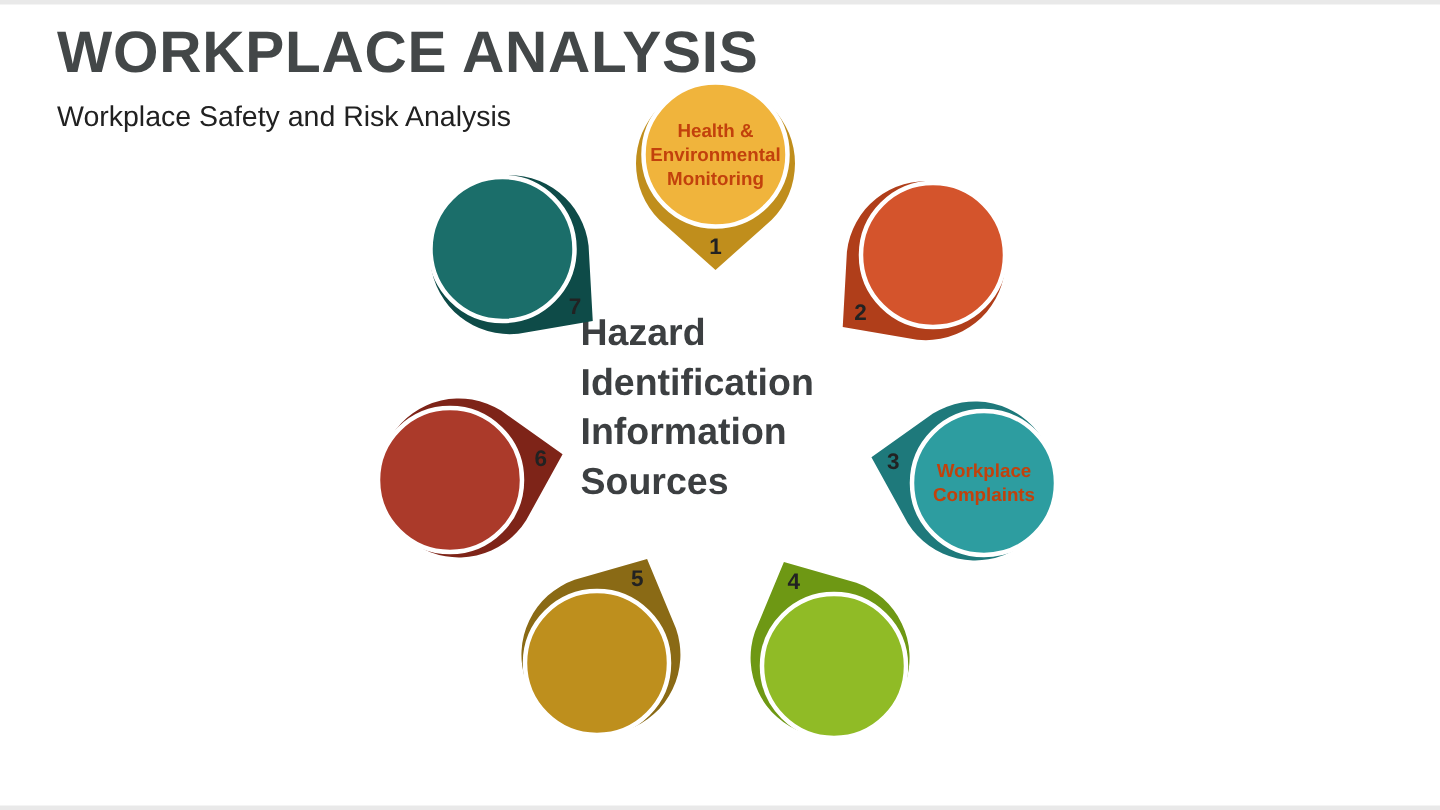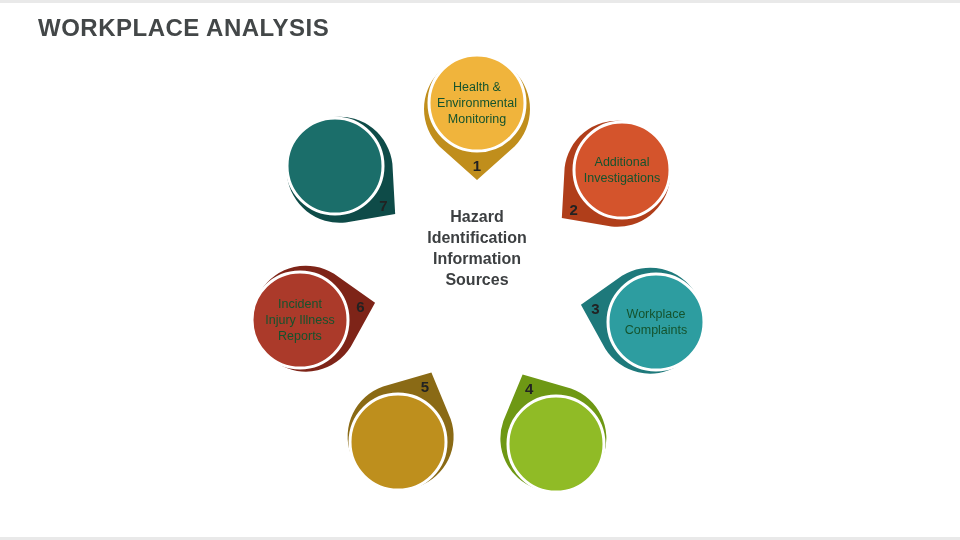--- a/index.html
+++ b/index.html
@@ -10,74 +10,74 @@
     position: relative;
     overflow: hidden;
   }
   .edge { position: absolute; left: 0; right: 0; height: 3px; background: #e9e9e9; }
   .edge-top { top: 0; }
   .edge-bottom { bottom: 0; }
 
   .header { position: absolute; left: 38px; top: 14px; }
   .title {
     margin: 0;
-    font-size: 24px;
+    font-size: 39px;
     font-weight: 800;
     letter-spacing: 0.5px;
     color: #434748;
   }
   .subtitle {
     margin: 10px 0 0 0;
     font-size: 19px;
     font-weight: 400;
     color: #212121;
   }
 
   .center-title {
     position: absolute;
     left: 387px; top: 206px;
     width: 180px;
-    text-align: center;
-    font-size: 16px;
+    font-size: 25px;
     font-weight: bold;
     line-height: 1.32;
     color: #3c3f41;
     white-space: pre-line;
   }
 
   .node { position: absolute; width: 170px; height: 170px; }
   .node svg { position: absolute; left: 0; top: 0; width: 170px; height: 170px; }
   .node-label {
     position: absolute;
     left: 40px; top: 40px;
     width: 90px; height: 90px;
     display: flex; align-items: center; justify-content: center;
     text-align: center;
-    color: #14532d;
+    color: #c2410c;
     font-size: 12.5px;
-    font-weight: 400;
+    font-weight: 700;
     line-height: 1.3;
     white-space: pre-line;
   }
   .node-number {
     position: absolute;
     transform: translate(-50%, -50%);
     font-size: 15px;
     font-weight: bold;
     color: #222222;
   }
 </style>
 </head>
 <body>
 
 <div class="edge edge-top"></div>
 <div class="edge edge-bottom"></div>
 
 <div class="header">
   <h1 class="title">WORKPLACE ANALYSIS</h1>
+  <h2 class="subtitle">Workplace Safety and Risk Analysis</h2>
 </div>
 
 <div class="center-title">Hazard
 Identification
 Information
 Sources</div>
 
 <div class="node" style="left:392px; top:18px;">
   <svg viewBox="0 0 170 170">
     <path d="M 85 162 L 47.5 128.5 A 53 53 0 1 1 122.5 128.5 Z" transform="rotate(0 85 85)" fill="#C08E1C"></path>
@@ -87,22 +87,20 @@
 Environmental
 Monitoring</div>
   <div class="node-number" style="left:85px; top:147px;">1</div>
 </div>
 
 <div class="node" style="left:537px; top:85px;">
   <svg viewBox="0 0 170 170">
     <path d="M 85 162 L 47.5 128.5 A 53 53 0 1 1 122.5 128.5 Z" transform="rotate(51.4 85 85)" fill="#B03E1A"></path>
     <circle cx="85" cy="85" r="48" stroke="#ffffff" stroke-width="3" fill="#D4542C"></circle>
   </svg>
-  <div class="node-label">Additional
-Investigations</div>
   <div class="node-number" style="left:36.6px; top:123.6px;">2</div>
 </div>
 
 <div class="node" style="left:571px; top:237px;">
   <svg viewBox="0 0 170 170">
     <path d="M 85 162 L 47.5 128.5 A 53 53 0 1 1 122.5 128.5 Z" transform="rotate(102.9 85 85)" fill="#1E797B"></path>
     <circle cx="85" cy="85" r="48" stroke="#ffffff" stroke-width="3" fill="#2D9DA0"></circle>
   </svg>
   <div class="node-label">Workplace
 Complaints</div>
@@ -123,23 +121,20 @@
     <circle cx="85" cy="85" r="48" stroke="#ffffff" stroke-width="3" fill="#BE8F1D"></circle>
   </svg>
   <div class="node-number" style="left:111.9px; top:29.1px;">5</div>
 </div>
 
 <div class="node" style="left:215px; top:235px;">
   <svg viewBox="0 0 170 170">
     <path d="M 85 162 L 47.5 128.5 A 53 53 0 1 1 122.5 128.5 Z" transform="rotate(257.1 85 85)" fill="#7E2418"></path>
     <circle cx="85" cy="85" r="48" stroke="#ffffff" stroke-width="3" fill="#AB3A2A"></circle>
   </svg>
-  <div class="node-label">Incident
-Injury Illness
-Reports</div>
   <div class="node-number" style="left:145.5px; top:71.2px;">6</div>
 </div>
 
 <div class="node" style="left:250px; top:81px;">
   <svg viewBox="0 0 170 170">
     <path d="M 85 162 L 47.5 128.5 A 53 53 0 1 1 122.5 128.5 Z" transform="rotate(308.6 85 85)" fill="#0E4B48"></path>
     <circle cx="85" cy="85" r="48" stroke="#ffffff" stroke-width="3" fill="#1B6E6A"></circle>
   </svg>
   <div class="node-number" style="left:133.4px; top:123.6px;">7</div>
 </div>

